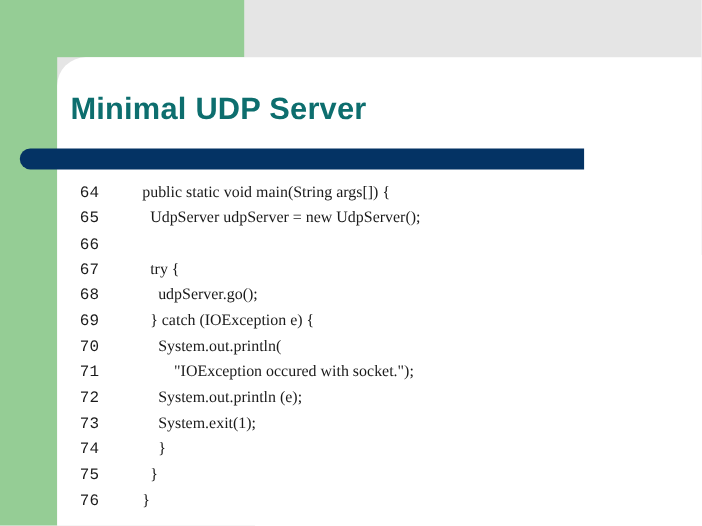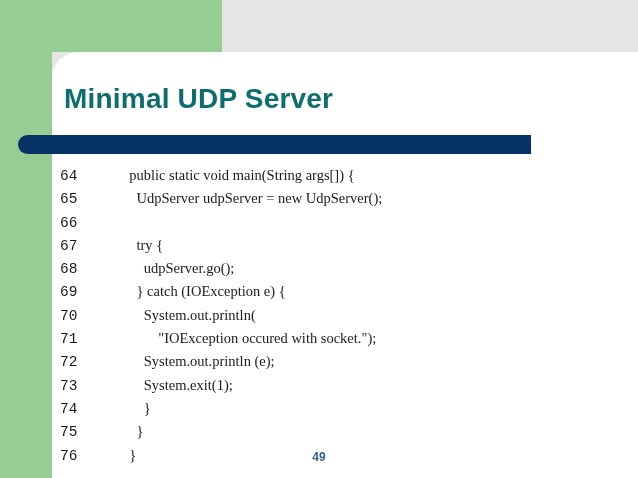--- a/index.html
+++ b/index.html
@@ -74,21 +74,21 @@
     white-space: pre;
   }
   .code-line {
     display: block;
     height: 23.3px;
     white-space: pre;
   }
   .line-no {
     display: inline-block;
     width: 30px;
-    text-align: left;
+    text-align: right;
     color: #1a1a1a;
   }
   .line-gap {
     display: inline-block;
     width: 32px;
   }
   .line-src {
     color: #1a1a1a;
     font-family: Liberation Serif, serif;
   }
@@ -112,15 +112,14 @@
   <div id="green-column"></div>
   <div id="green-top-band"></div>
   <div id="white-panel"></div>
 
   <div id="slide-title">Minimal UDP Server</div>
 
   <div id="title-bar"></div>
 
   <div id="code-block"><span class="code-line"><span class="line-no">64</span><span class="line-gap"></span><span class="line-src">  public static void main(String args[]) {</span></span><span class="code-line"><span class="line-no">65</span><span class="line-gap"></span><span class="line-src">    UdpServer udpServer = new UdpServer();</span></span><span class="code-line"><span class="line-no">66</span><span class="line-gap"></span><span class="line-src"></span></span><span class="code-line"><span class="line-no">67</span><span class="line-gap"></span><span class="line-src">    try {</span></span><span class="code-line"><span class="line-no">68</span><span class="line-gap"></span><span class="line-src">      udpServer.go();</span></span><span class="code-line"><span class="line-no">69</span><span class="line-gap"></span><span class="line-src">    } catch (IOException e) {</span></span><span class="code-line"><span class="line-no">70</span><span class="line-gap"></span><span class="line-src">      System.out.println(</span></span><span class="code-line"><span class="line-no">71</span><span class="line-gap"></span><span class="line-src">          "IOException occured with socket.");</span></span><span class="code-line"><span class="line-no">72</span><span class="line-gap"></span><span class="line-src">      System.out.println (e);</span></span><span class="code-line"><span class="line-no">73</span><span class="line-gap"></span><span class="line-src">      System.exit(1);</span></span><span class="code-line"><span class="line-no">74</span><span class="line-gap"></span><span class="line-src">      }</span></span><span class="code-line"><span class="line-no">75</span><span class="line-gap"></span><span class="line-src">    }</span></span><span class="code-line"><span class="line-no">76</span><span class="line-gap"></span><span class="line-src">  }</span></span></div>
 
-  <div id="page-number">49</div>
 
 </div>
 
 </body></html>

